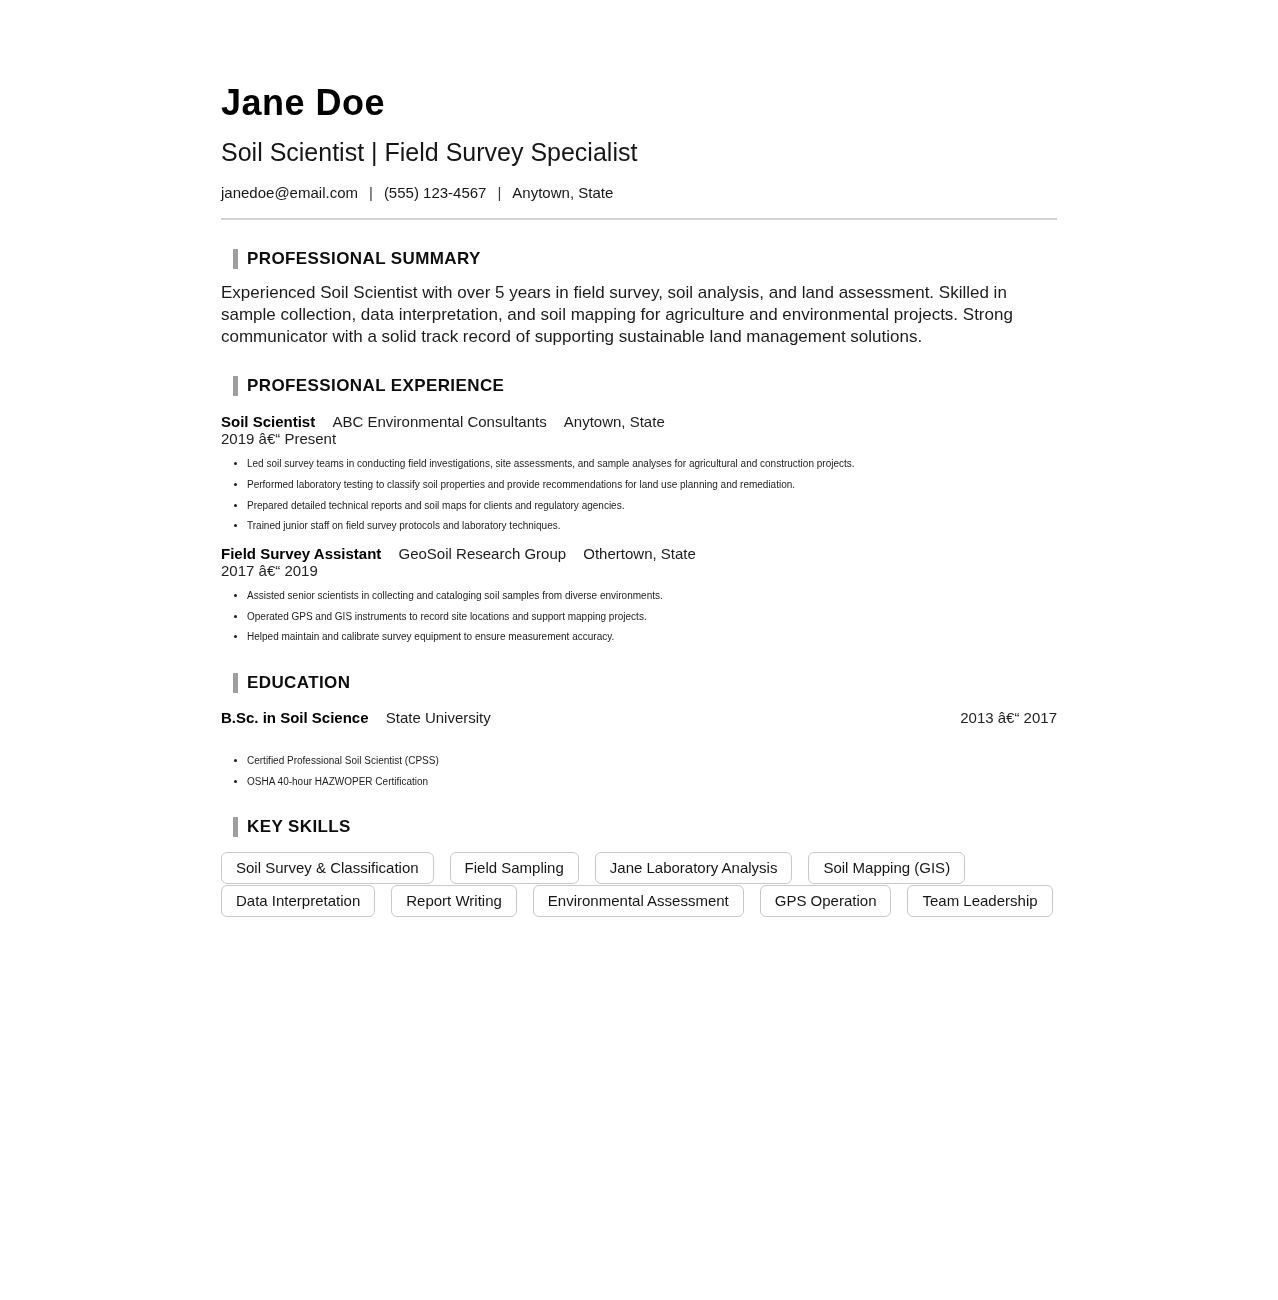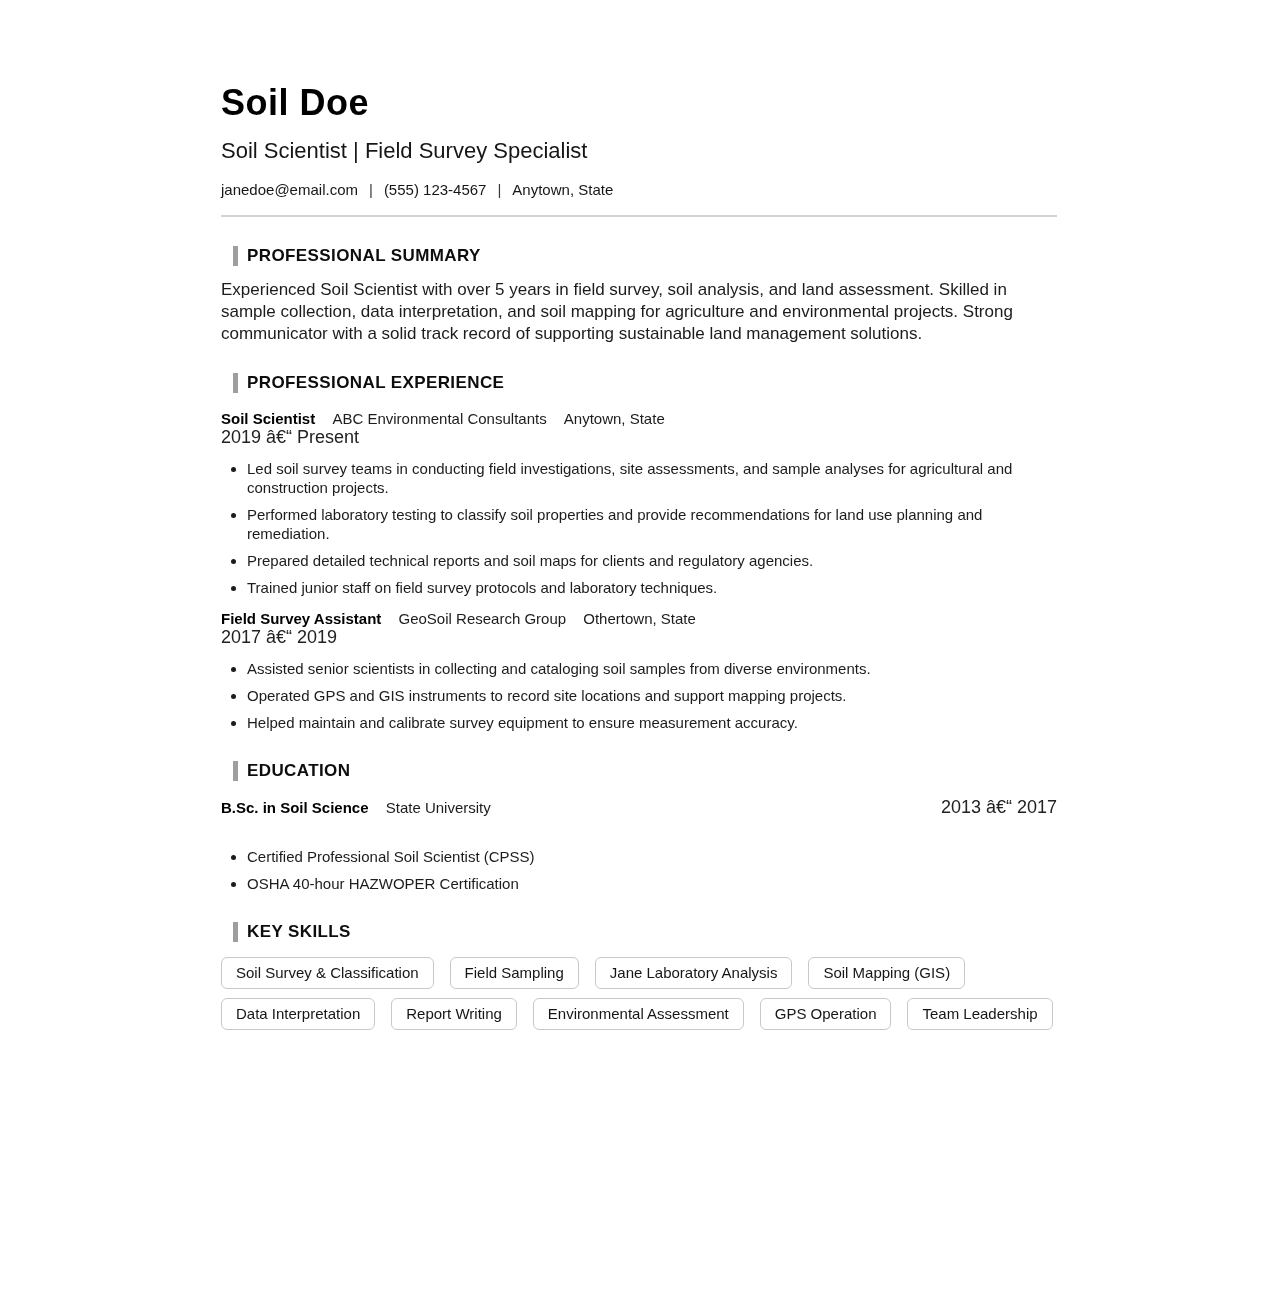--- a/index.html
+++ b/index.html
@@ -26,21 +26,21 @@
   }
   
   .name{
     font-size:36px;
     font-weight:bold;
     color:#000000;
     margin:0;
     letter-spacing:0.5px;
   }
   .subtitle{
-    font-size:22px;
+    font-size:25px;
     margin-top:14px;
     color:#161616;
   }
   .contact{
     font-size:15px;
     margin-top:17px;
     color:#161616;
   }
   .contact .sep{
     margin:0 11px;
@@ -80,64 +80,64 @@
   .job-header{
     display:flex;
     justify-content:space-between;
     align-items:baseline;
     font-size:15px;
     flex-direction:column;
   }
   .job-title{font-weight:bold;color:#000;}
   .job-company{margin-left:13px;}
   .job-location{margin-left:13px;}
-  .job-dates{font-size:18px;color:#222;white-space:nowrap;}
+  .job-dates{font-size:15px;color:#222;white-space:nowrap;}
   ul.bullets{
     margin:11px 0 0 0;
     padding-left:26px;
   }
   ul.bullets li{
-    font-size:15px;
+    font-size:10px;
     line-height:1.27;
     margin-bottom:8px;
   }
   ul.bullets li:last-child{margin-bottom:0;}
   
   .edu-row{
     display:flex;
     justify-content:space-between;
     align-items:center;
     font-size:15px;
     margin-top:16px;
   }
   .edu-degree{font-weight:bold;color:#000;}
   .edu-school{margin-left:13px;}
   
   .skills-wrap{
     display:flex;
     flex-wrap:wrap;
-    gap:9px 16px;
+    gap:1px 16px;
     margin-top:15px;
   }
   .skill-pill{
     border:1px solid var(--pill-border);
     border-radius:6px;
     padding:6px 14px 7px 14px;
     font-size:15px;
     background:#ffffff;
     color:#161616;
     white-space:nowrap;
   }
 </style>
 </head>
 <body>
 
 <div class="page">
 
-  <h1 class="name">Soil Doe</h1>
+  <h1 class="name">Jane Doe</h1>
   <div class="subtitle">Soil Scientist | Field Survey Specialist</div>
   <div class="contact">
     <span>janedoe@email.com</span><span class="sep">|</span><span>(555) 123-4567</span><span class="sep">|</span><span>Anytown, State</span>
   </div>
   <hr class="top-divider">
 
   <div class="section">
     <div class="section-heading">
       <span class="bar"></span>
       <span>PROFESSIONAL SUMMARY</span>

